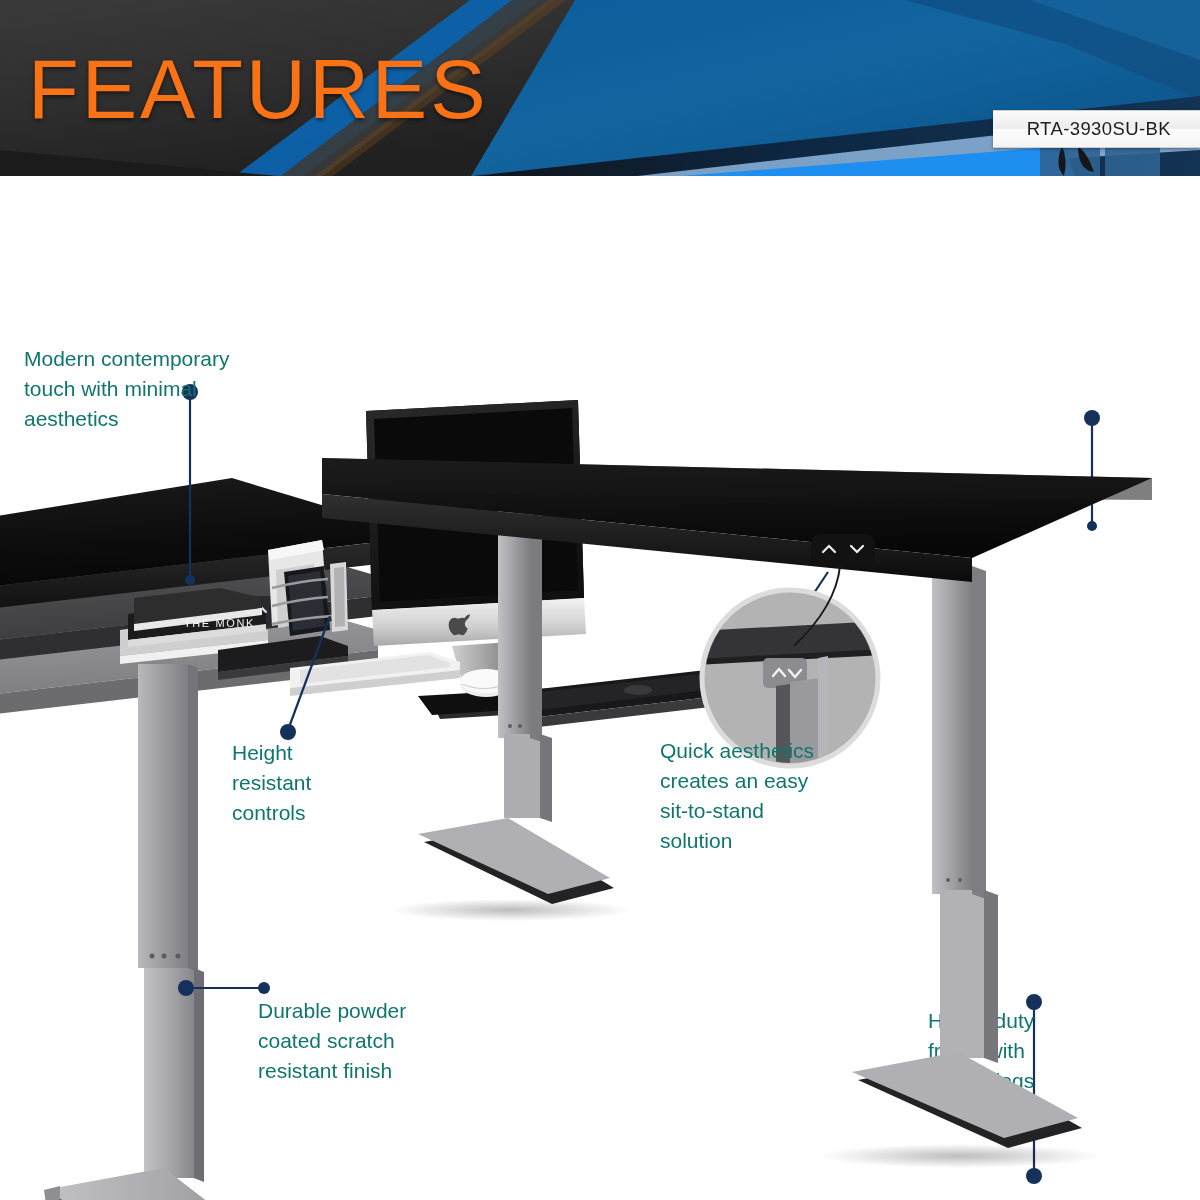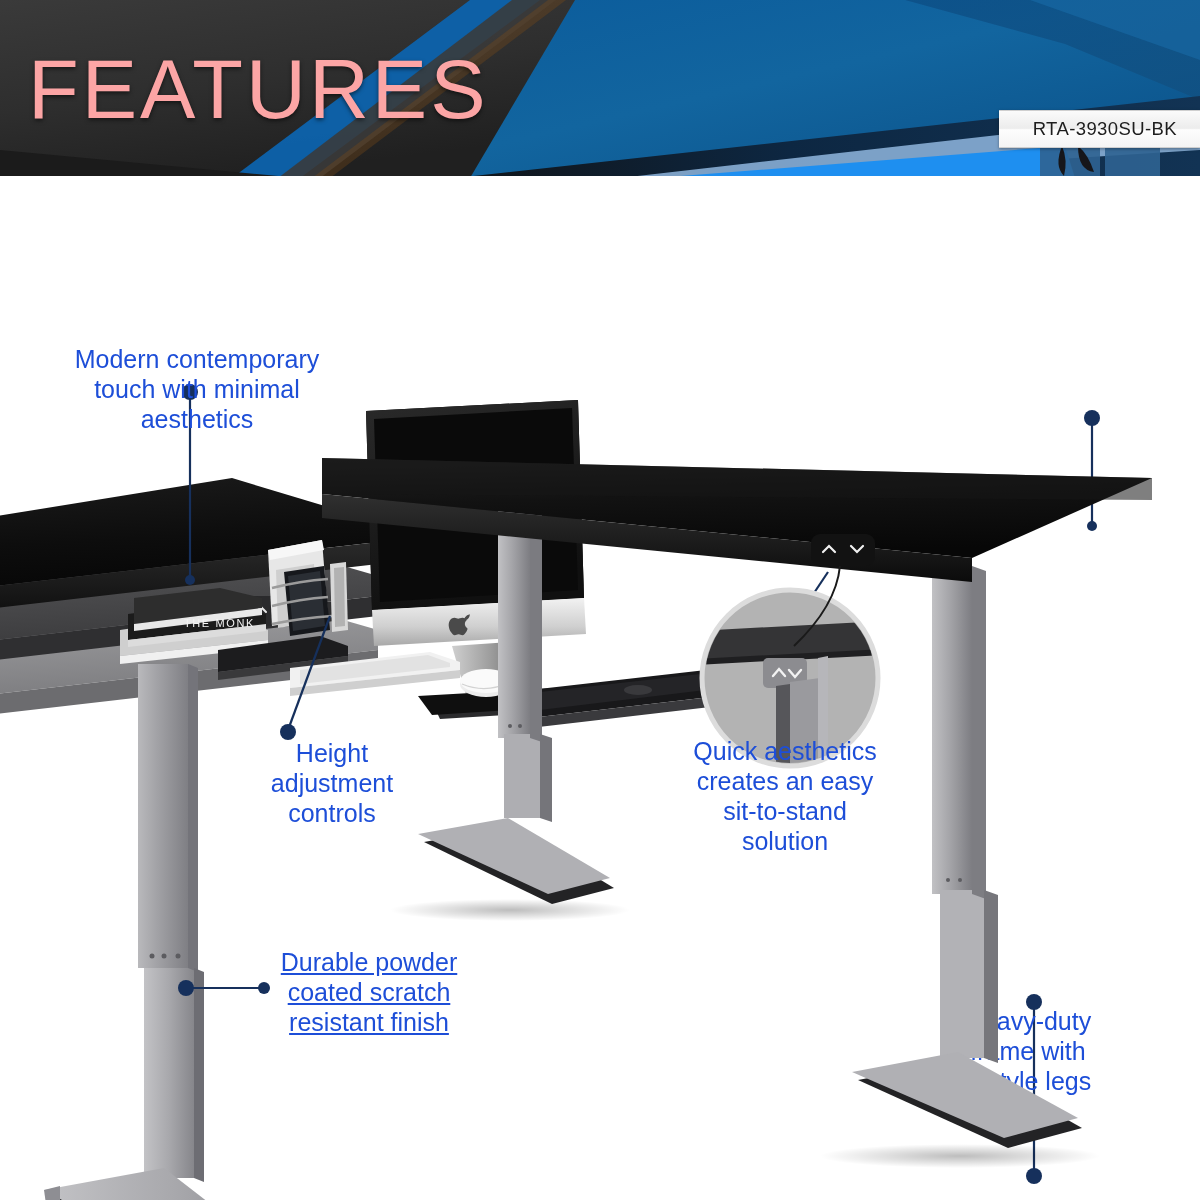--- a/index.html
+++ b/index.html
@@ -5,44 +5,44 @@
   html,body{margin:0;padding:0;background:#fff;}
   body{width:1200px;height:1200px;overflow:hidden;
        font-family:"Liberation Sans","DejaVu Sans",sans-serif;}
   #page{position:relative;width:1200px;height:1200px;background:#ffffff;}
 
   
   .banner{position:absolute;left:0;top:0;width:1200px;height:178px;overflow:hidden;background:#2b2b2b;}
   .banner svg{position:absolute;left:0;top:0;}
   .title{position:absolute;left:28px;top:48px;
          font-size:83px;line-height:83px;letter-spacing:3px;
-         color:#fca5a5;font-weight:300;
+         color:#f97316;font-weight:300;
          font-family:"Liberation Sans","DejaVu Sans",sans-serif;
          white-space:nowrap;
          text-shadow:0 2px 4px rgba(0,0,0,.55);}
   .sku{position:absolute;right:0px;top:110px;height:36px;
        display:flex;align-items:center;justify-content:center;
-       padding:0 23px 0 34px;
+       padding:0 29px 0 34px;
        background:linear-gradient(to bottom,#fbfbfb 0%,#ececec 48%,#fdfdfd 52%,#f4f4f4 100%);
        border-top:1px solid #cfcfcf;border-bottom:1px solid #cfcfcf;
        box-shadow:0 1px 3px rgba(0,0,0,.35);}
   .sku span{font-size:18.5px;color:#1d1d1d;letter-spacing:.4px;white-space:nowrap;}
 
   
   .stage{position:absolute;left:0;top:178px;width:1200px;height:1022px;}
   .stage svg{position:absolute;left:0;top:0;}
 
   
-  .callout{position:absolute;color:#1d4ed8;font-size:25px;line-height:30px;
-           text-align:center;white-space:pre-line;}
+  .callout{position:absolute;color:#0f766e;font-size:21px;line-height:30px;
+           white-space:pre-line;}
   .c-modern{left:24px;  top:344px; width:346px;}
   .c-smooth{left:930px; top:332px; width:268px;}
   .c-height{left:232px; top:738px; width:200px;}
   .c-quick {left:660px; top:736px; width:250px;}
-  .c-powder{left:258px; top:947px; width:222px;text-decoration:underline;}
+  .c-powder{left:258px; top:996px; width:222px;}
   .c-heavy {left:928px; top:1006px;width:200px;}
 </style>
 </head>
 <body>
 
 <div id="page">
 
   <div class="banner">
     <svg width="1200" height="178" viewBox="0 0 1200 178">
       <defs>
@@ -366,21 +366,21 @@
       </g>
     </svg>
   </div>
 
   <div class="callout c-modern">Modern contemporary
 touch with minimal
 aesthetics</div>
 
 
   <div class="callout c-height">Height
-adjustment
+resistant
 controls</div>
 
   <div class="callout c-quick">Quick aesthetics
 creates an easy
 sit-to-stand
 solution</div>
 
   <div class="callout c-powder">Durable powder
 coated scratch
 resistant finish</div>

